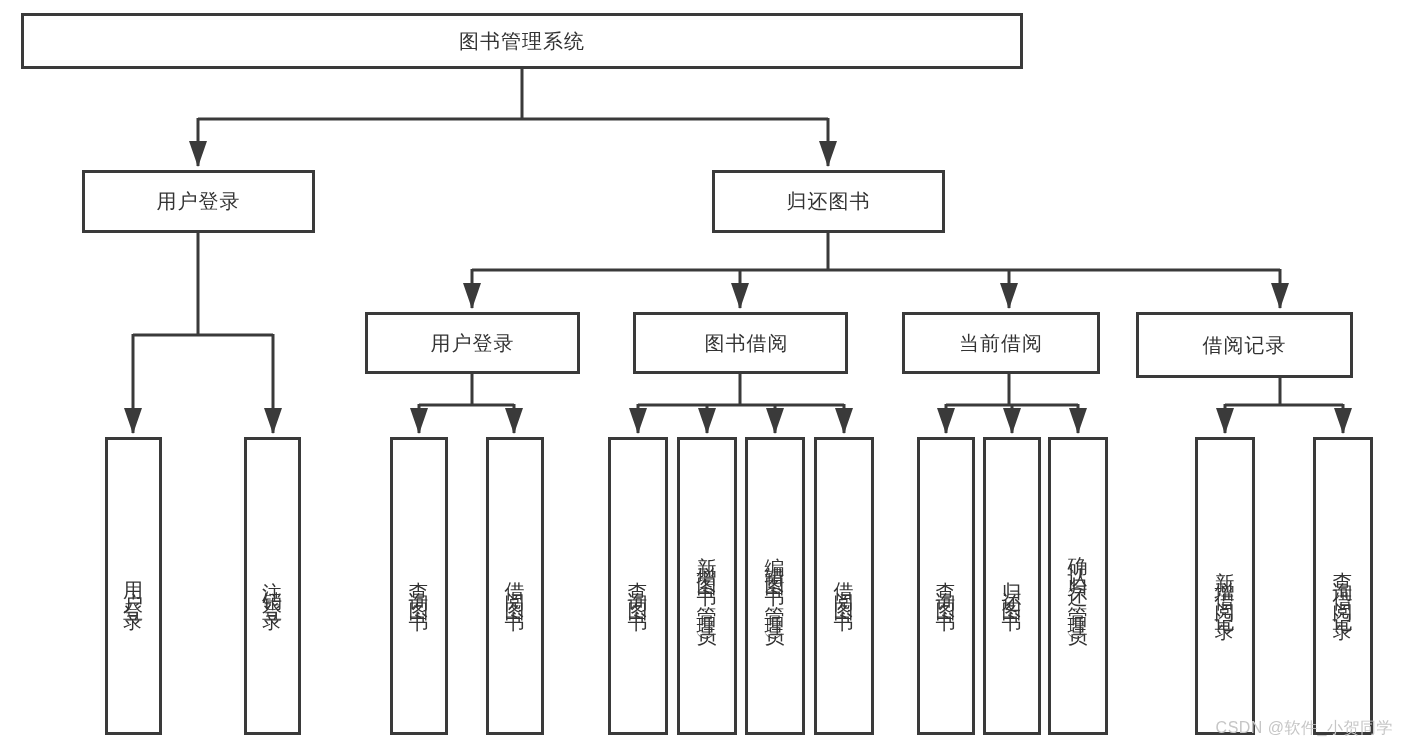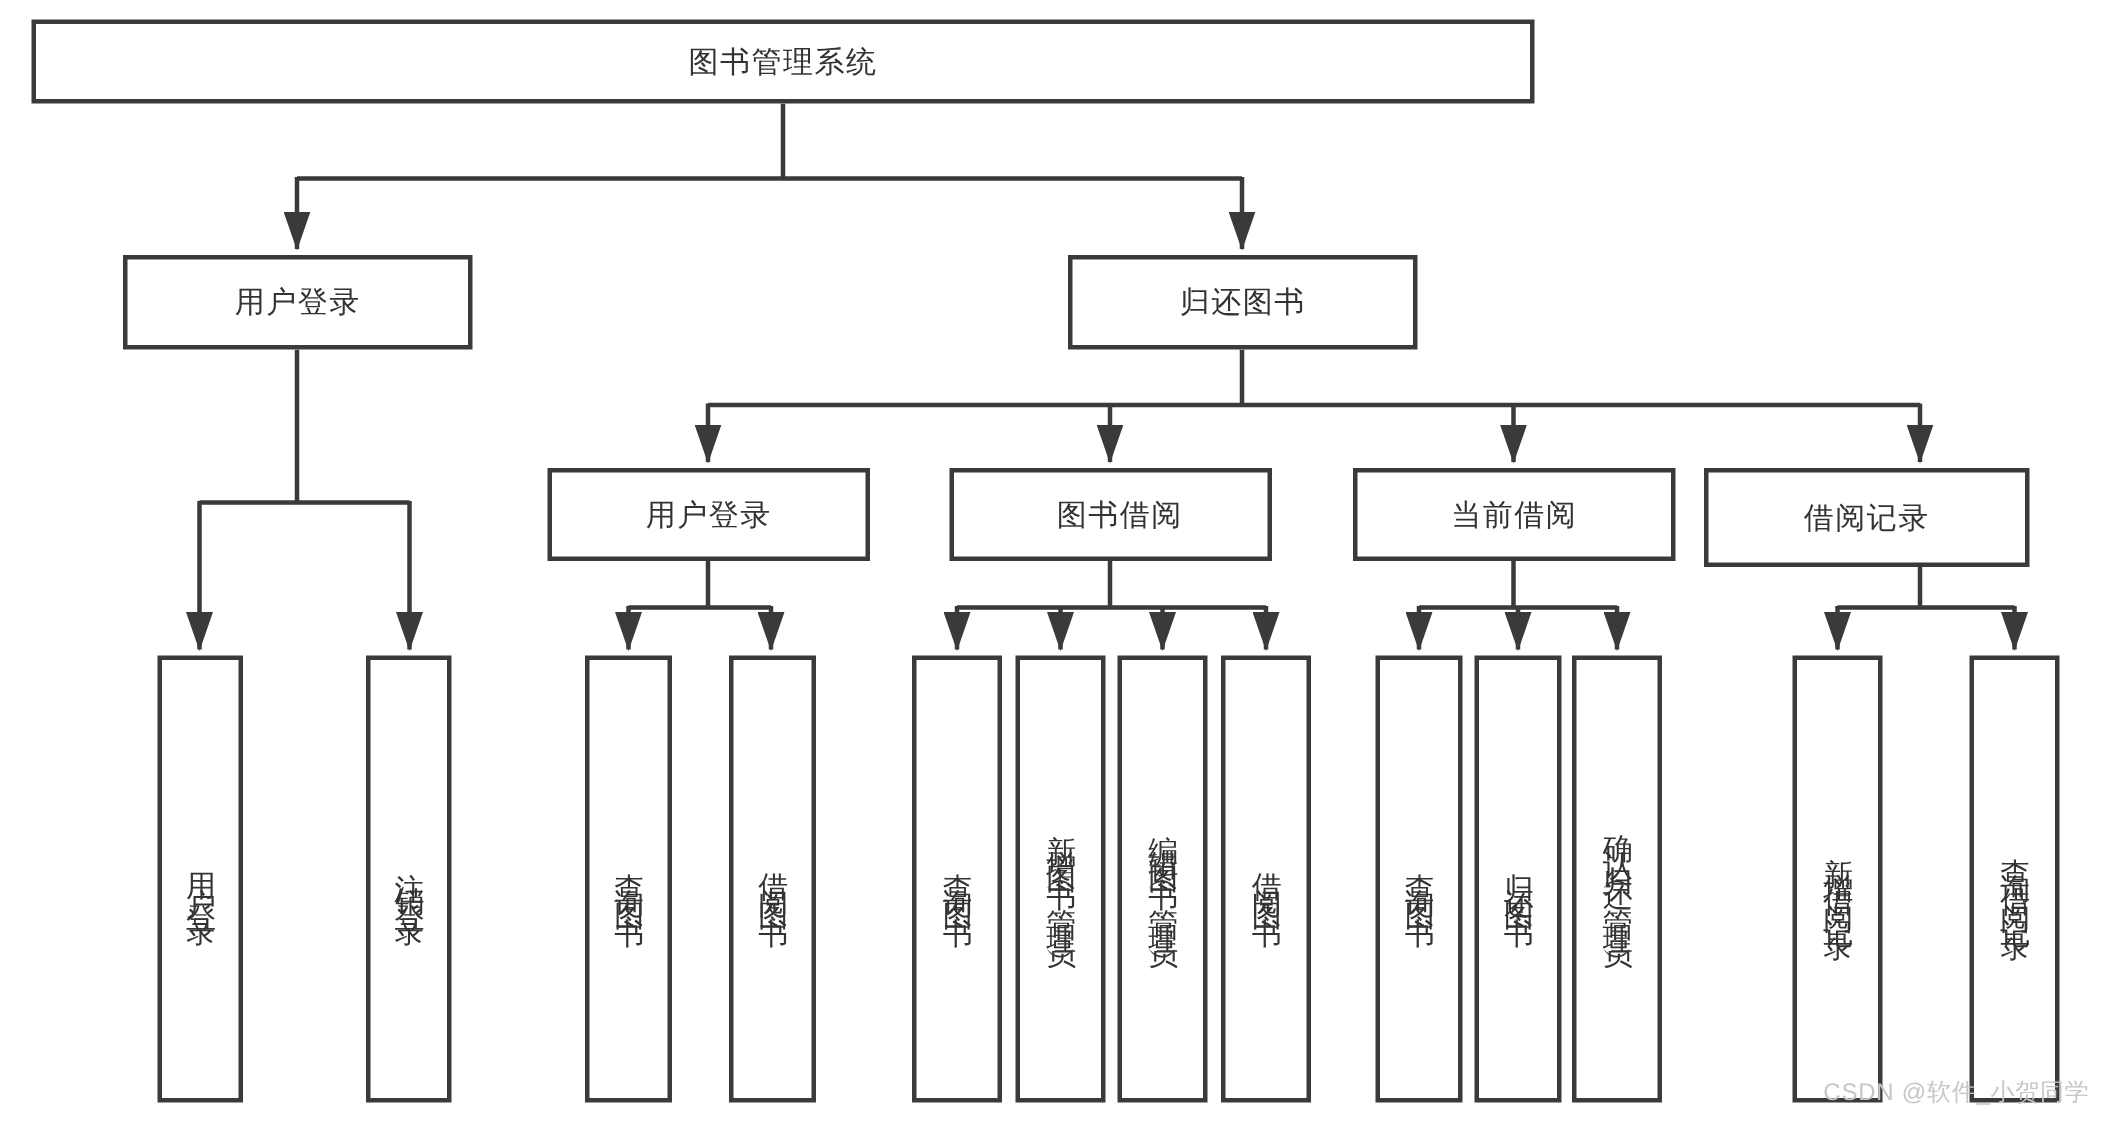--- a/index.html
+++ b/index.html
@@ -109,21 +109,21 @@
   <div class="node h" style="left:712px; top:170px; width:233px; height:63px;">
     <span>归还图书</span>
   </div>
 
   <div class="node h" style="left:365px; top:312px; width:215px; height:62px;">
     <span>用户登录</span>
   </div>
   <div class="node h" style="left:633px; top:312px; width:215px; height:62px;padding-left:12px;">
     <span>图书借阅</span>
   </div>
-  <div class="node h" style="left:902px; top:312px; width:215px; height:62px;">
+  <div class="node h" style="left:902px; top:312px; width:198px; height:62px;">
     <span>当前借阅</span>
   </div>
   <div class="node h" style="left:1136px; top:312px; width:217px; height:66px;">
     <span>借阅记录</span>
   </div>
 
   <div class="node v" style="left:105px; top:437px; width:57px; height:298px;">
     <span>用户登录</span>
   </div>
   <div class="node v" style="left:244px; top:437px; width:57px; height:298px;">

